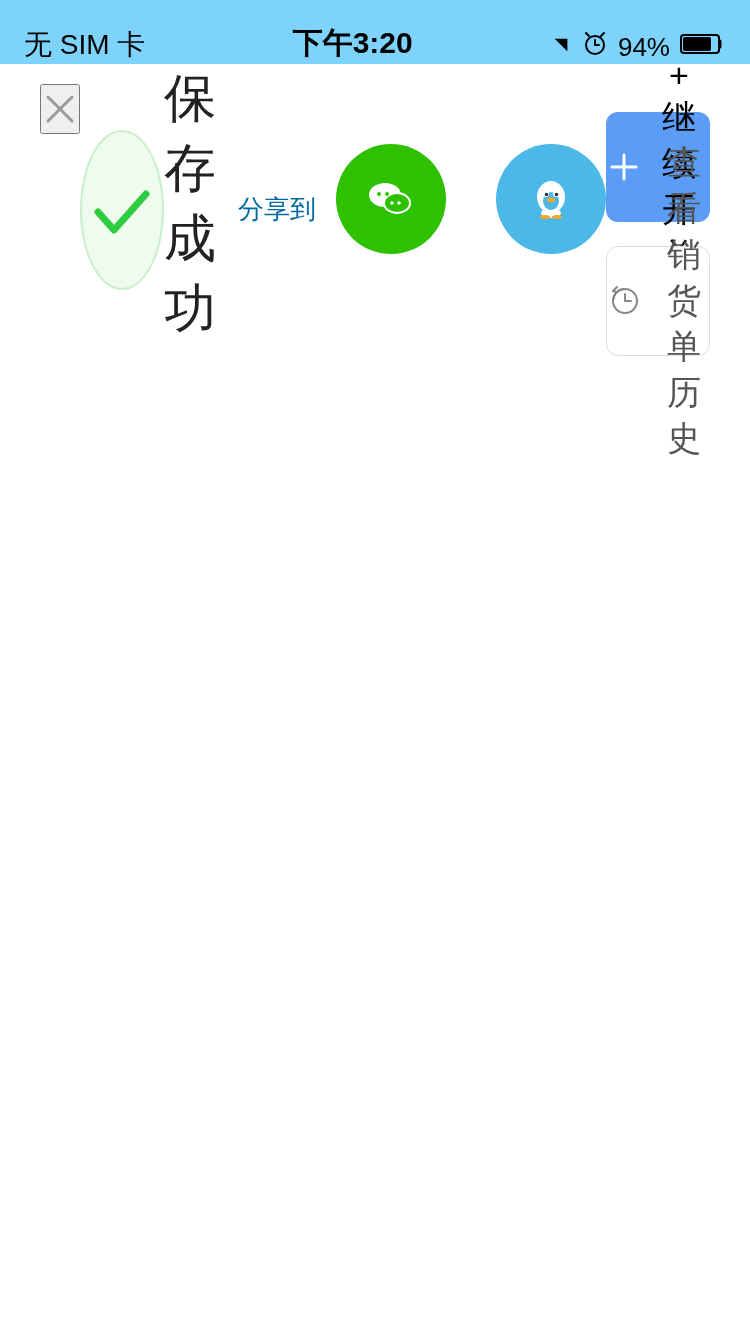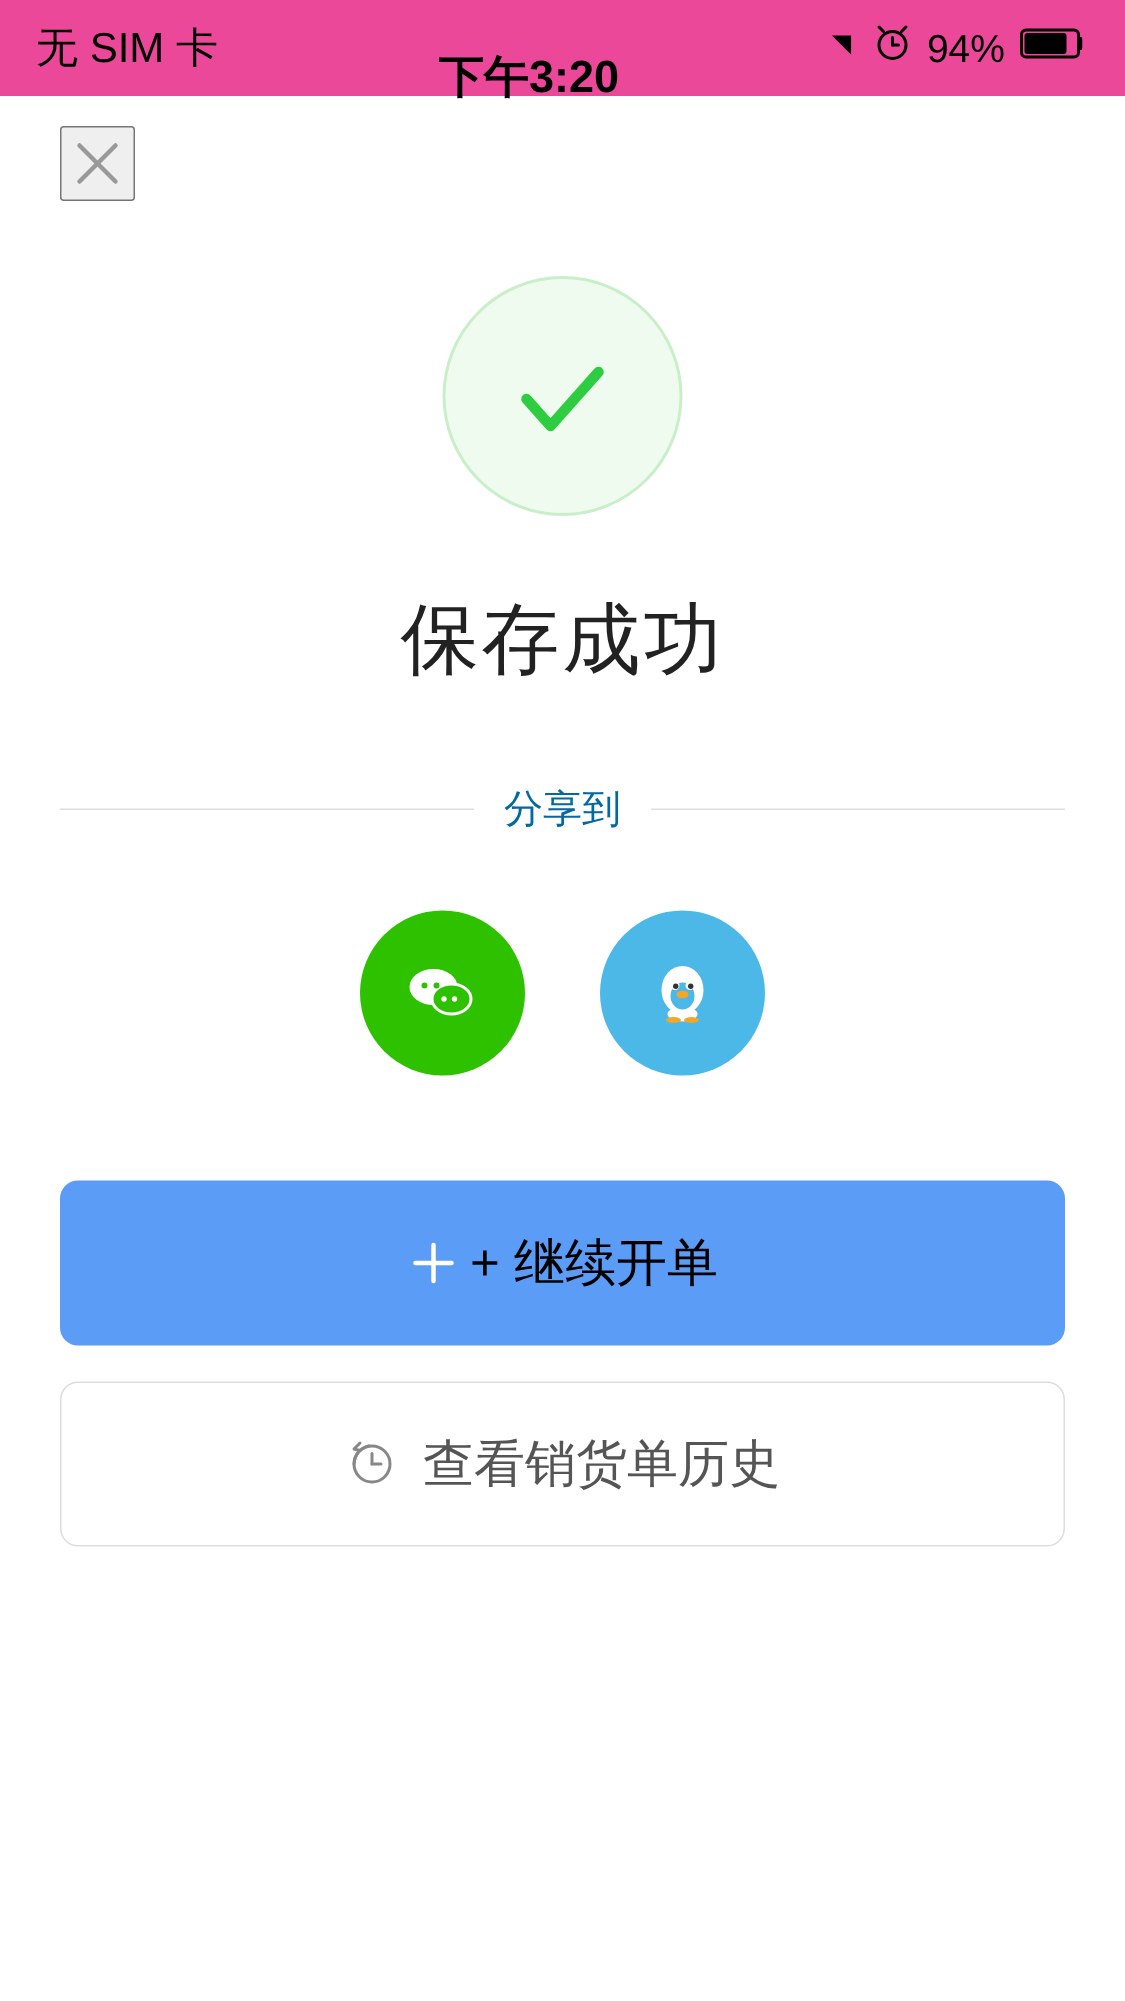--- a/index.html
+++ b/index.html
@@ -11,24 +11,24 @@
       background: #ffffff;
       font-family: -apple-system, "PingFang SC", "Helvetica Neue", sans-serif;
       overflow: hidden;
     }
 
     
     .status-bar {
       width: 100%;
       height: 64px;
       display: flex;
-      align-items: center;
+      align-items: flex-end;
       justify-content: space-between;
       padding: 0 24px;
-      background: #ec4899;
+      background: #7dd3fc;
     }
     .status-left {
       display: flex;
       align-items: center;
       gap: 10px;
       font-size: 28px;
       color: #000;
       font-weight: 500;
     }
     .status-center {
@@ -43,21 +43,21 @@
       gap: 10px;
       font-size: 26px;
       color: #000;
     }
 
     
     .main-content {
       width: 100%;
       padding: 0 40px;
       display: flex;
-      flex-direction: column;
+      flex-direction: row;
       align-items: center;
     }
 
     
     .close-btn {
       align-self: flex-start;
       margin-top: 20px;
       margin-bottom: 50px;
       width: 50px;
       height: 50px;

